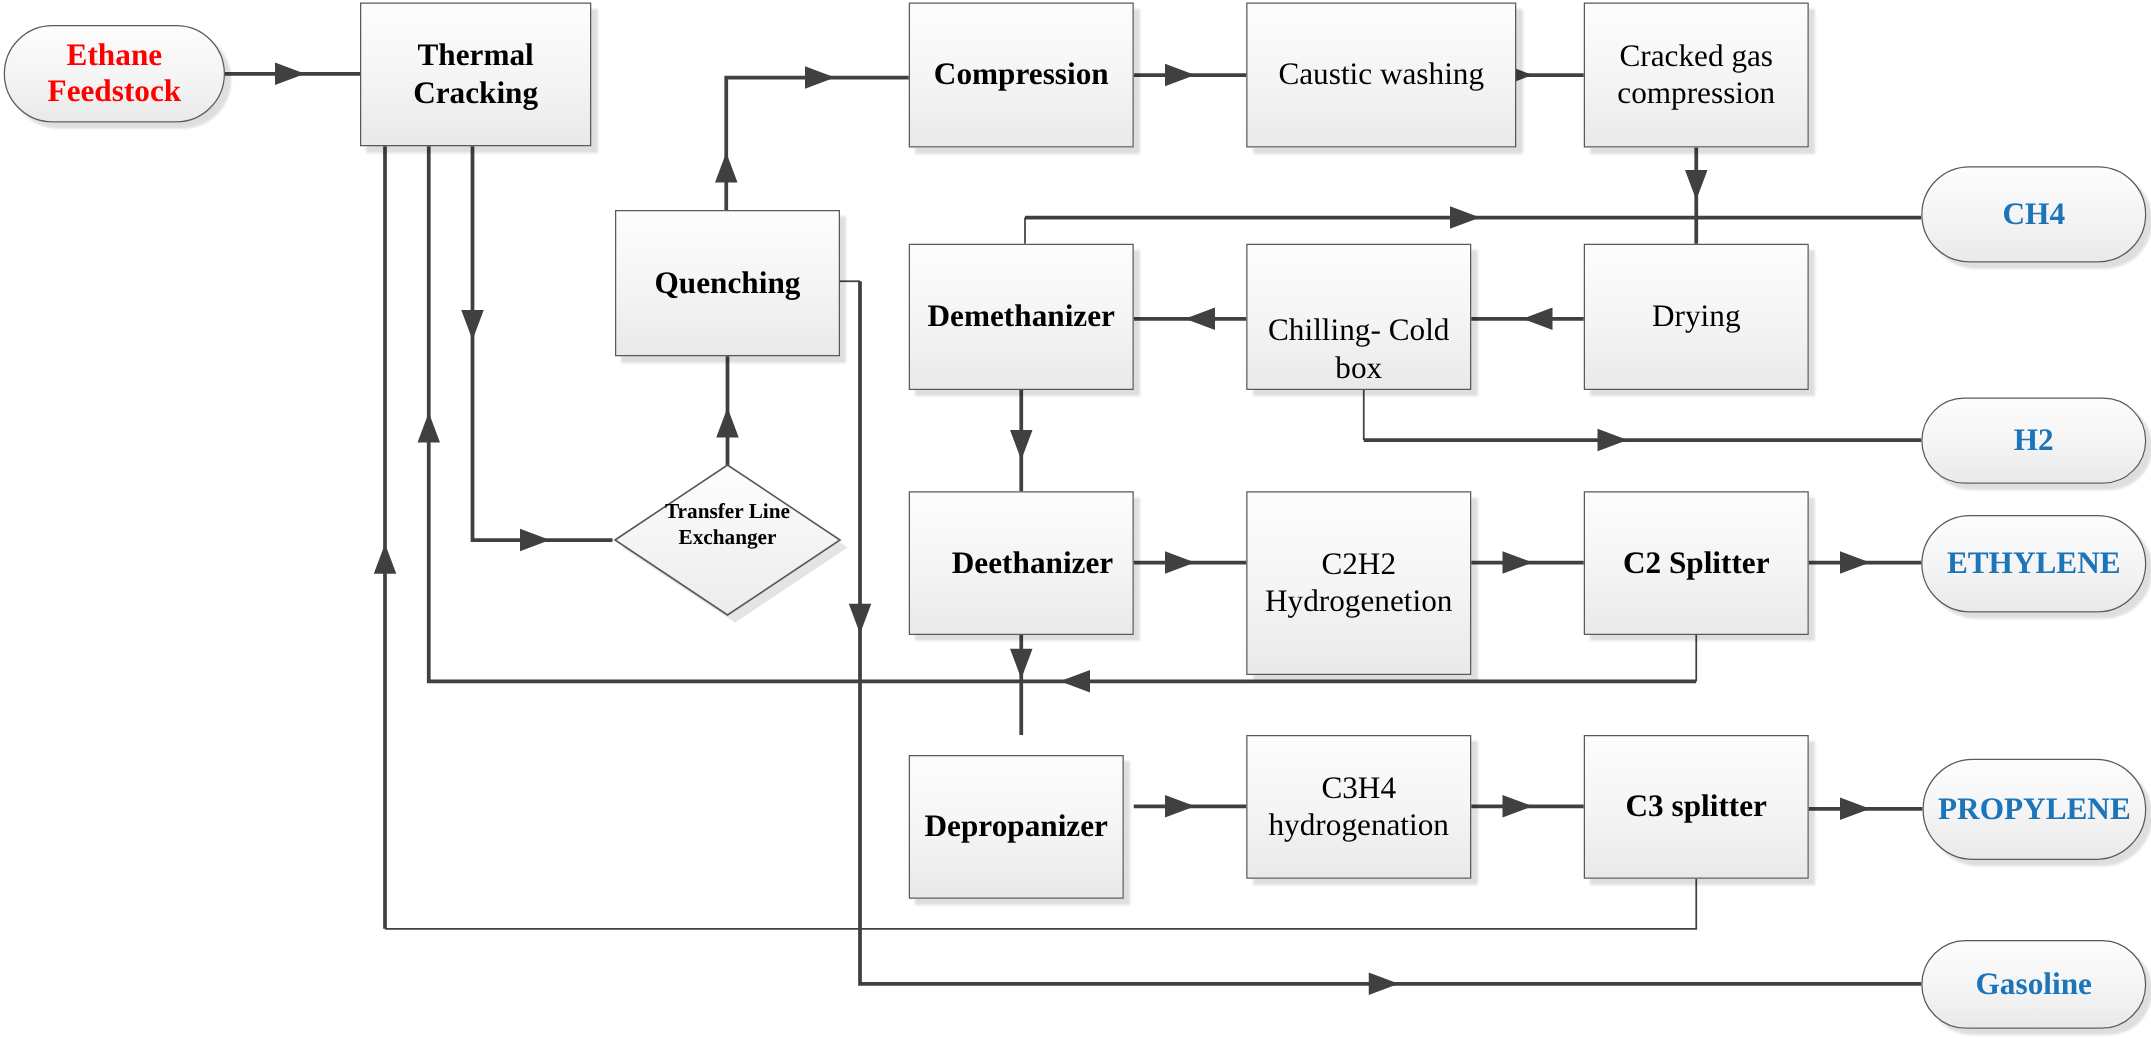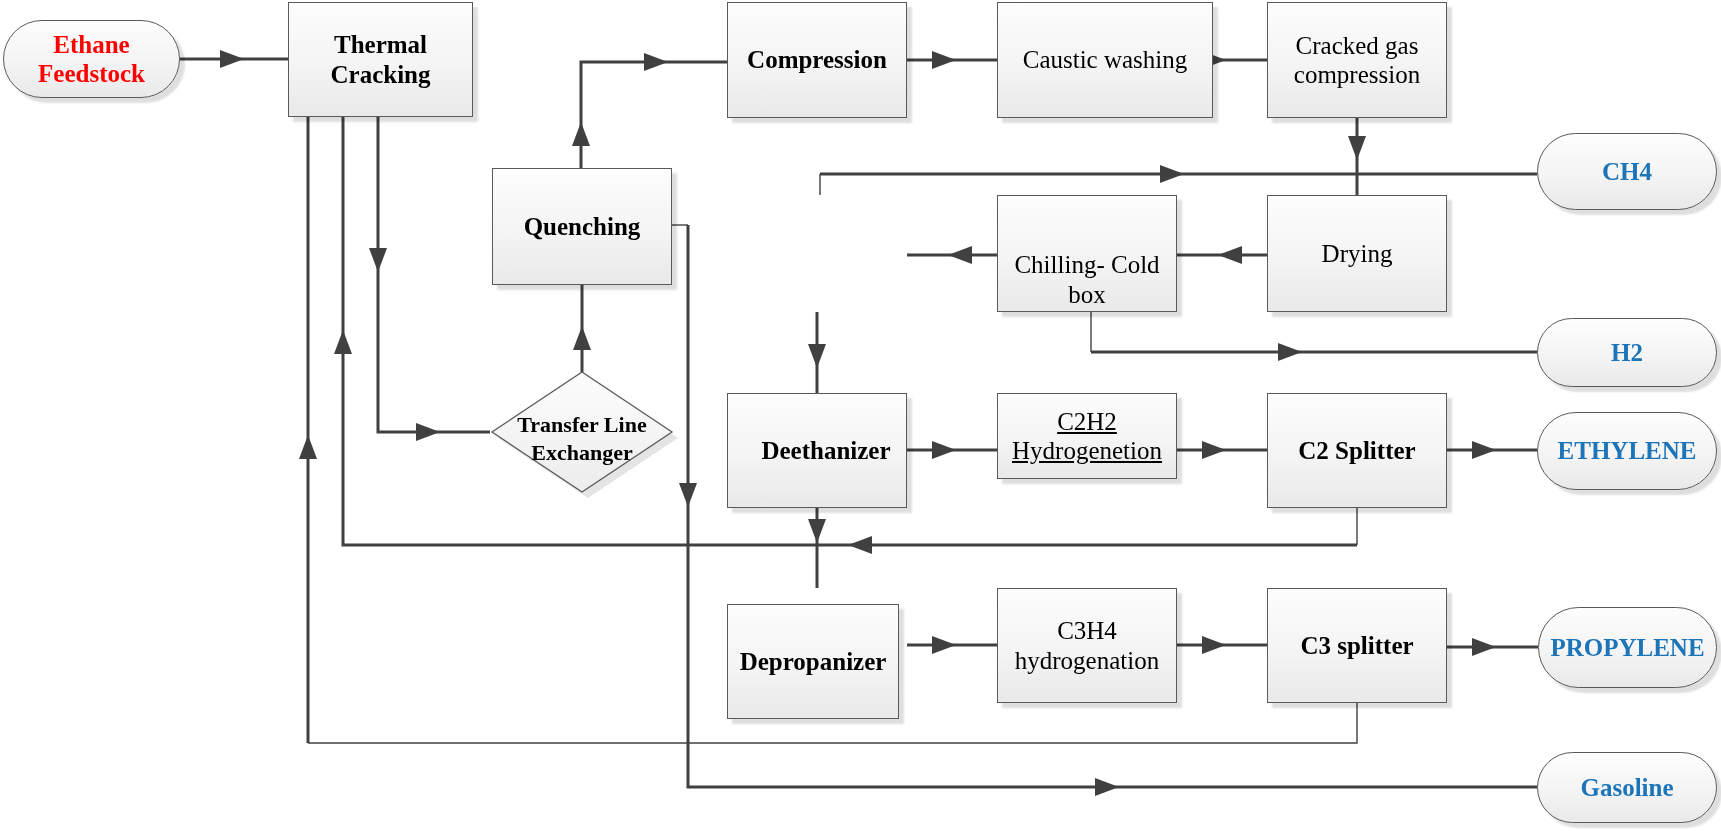--- a/index.html
+++ b/index.html
@@ -22,22 +22,22 @@
     background:linear-gradient(180deg,#fdfdfd 0%,#f4f4f4 55%,#e9e9e9 100%);
     border:1.4px solid var(--box-border);
     box-shadow:5px 5px 2px rgba(0,0,0,0.13);
     color:var(--label);font-size:25px;line-height:1.18;padding:2px 8px;
   }
   .node.bold{font-weight:bold;}
   .stadium{border-radius:999px;font-weight:bold;}
   .stadium .txt{color:var(--product-text);}
   .feed .txt{color:var(--feed-text);}
   .diamond-label{
-    position:absolute;z-index:3;display:flex;align-items:flex-end;justify-content:center;
-    text-align:center;font-weight:bold;font-size:22px;line-height:1.25;color:var(--label);
+    position:absolute;z-index:3;display:flex;align-items:flex-start;justify-content:center;
+    text-align:center;font-weight:bold;font-size:17px;line-height:1.25;color:var(--label);
     background:transparent;border:none;box-shadow:none;pointer-events:none;
   }
 </style>
 </head>
 <body>
 
 <div id="canvas">
 
   <svg class="wires" width="1721" height="831" viewBox="0 0 1721 831">
     <defs>
@@ -200,31 +200,34 @@
   <div class="node" style="left:997px;top:2px;width:216px;height:116px;">
     <span>Caustic washing</span>
   </div>
   <div class="node" style="left:1267px;top:2px;width:180px;height:116px;">
     <span>Cracked gas compression</span>
   </div>
 
   <div class="node bold" style="left:492px;top:168px;width:180px;height:117px;">
     <span>Quenching</span>
   </div>
+  <div class="node bold" style="left:727px;top:195px;width:180px;height:117px;">
+    <span>Demethanizer</span>
+  </div>
   <div class="node" style="left:997px;top:195px;width:180px;height:117px;align-items:flex-end;">
     <span>Chilling- Cold box</span>
   </div>
   <div class="node" style="left:1267px;top:195px;width:180px;height:117px;">
     <span>Drying</span>
   </div>
 
   <div class="node bold" style="left:727px;top:393px;width:180px;height:115px;padding-left:26px;">
     <span>Deethanizer</span>
   </div>
-  <div class="node" style="left:997px;top:393px;width:180px;height:86px;text-decoration:underline;">
+  <div class="node" style="left:997px;top:393px;width:180px;height:147px;">
     <span>C2H2 Hydrogenetion</span>
   </div>
   <div class="node bold" style="left:1267px;top:393px;width:180px;height:115px;">
     <span>C2 Splitter</span>
   </div>
 
   <div class="node bold" style="left:727px;top:604px;width:172px;height:115px;">
     <span>Depropanizer</span>
   </div>
   <div class="node" style="left:997px;top:588px;width:180px;height:115px;">

